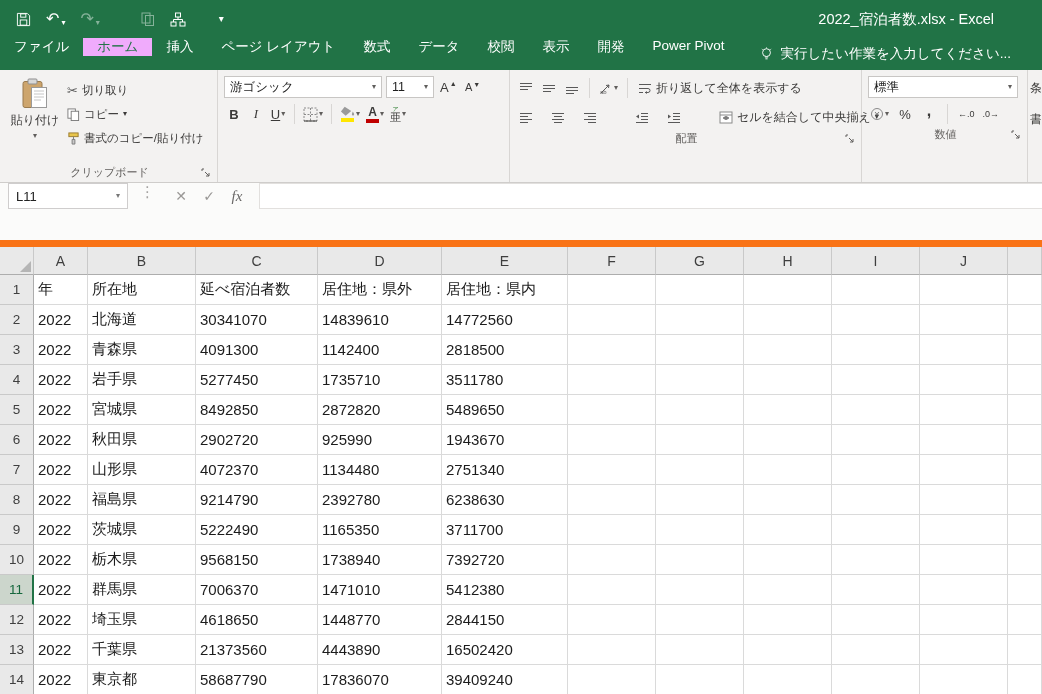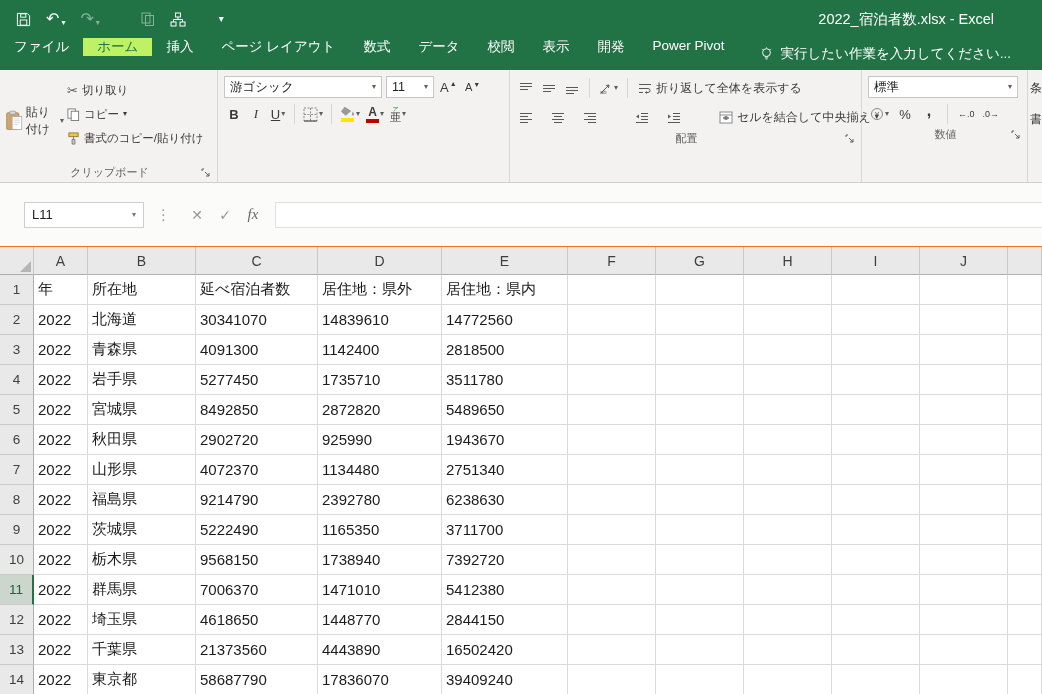--- a/index.html
+++ b/index.html
@@ -13,57 +13,57 @@
   .qbtn{display:flex;align-items:flex-end;gap:2px;cursor:pointer;line-height:1}
   .qbtn .gly{font-size:16px;line-height:1}
   .dim{opacity:.45}
   .caret{font-size:8px;line-height:1;color:inherit}
   .titletext{margin-left:auto;padding-right:48px;font-size:14.5px;white-space:nowrap}
 
   
   .tabrow{height:32px;background:#217346;display:flex;align-items:stretch;color:#fff}
   .tabs{display:flex;align-items:flex-start}
   .tab{padding:0 14px;display:flex;align-items:center;font-size:13.5px;cursor:pointer;white-space:nowrap}
-  .tab.active{background:#bef264;color:#217346}
+  .tab.active{background:#f0abfc;color:#217346}
   .tellme{display:flex;align-items:center;gap:7px;margin-left:20px;font-size:13.5px;cursor:pointer;white-space:nowrap}
 
   
   .ribbon{height:113px;background:#f3f2f1;border-bottom:1px solid #cfcdcb;display:flex;overflow:hidden}
   .group{position:relative;display:flex;flex-direction:column;border-right:1px solid #d8d6d4;padding:6px 4px 0 6px;flex:none}
   .gbody{flex:1;display:flex}
   .gcol{display:flex;flex-direction:column}
   .grow{display:flex;align-items:center}
   .group-label{height:19px;display:flex;align-items:center;justify-content:center;color:#605e5c;font-size:11px;position:relative;white-space:nowrap}
   .launcher{position:absolute;right:1px;bottom:3px;width:12px;height:12px;display:flex;align-items:center;justify-content:center;cursor:pointer}
 
   .combo{background:#fff;border:1px solid #c8c6c4;height:22px;display:flex;align-items:center;font-size:12.5px;padding:0 5px;color:#1f1f1f;cursor:pointer}
   .combo .cv{flex:1;white-space:nowrap;overflow:hidden}
   .combo .caret{color:#605e5c;margin-left:4px}
 
   .ibtn{height:22px;min-width:20px;padding:0 2px;display:flex;align-items:center;justify-content:center;gap:1px;cursor:pointer;color:#3b3a39}
   .ibtn .caret{color:#605e5c}
   .smbtn{height:24px;display:flex;align-items:center;gap:4px;font-size:11.5px;color:#3b3a39;cursor:pointer;white-space:nowrap;padding:0 3px}
   .vsep{width:1px;height:20px;background:#d8d6d4;margin:0 4px}
 
-  .paste{width:58px;display:flex;align-items:center;justify-content:flex-start;gap:3px;cursor:pointer;padding-top:2px;font-size:12px;color:#3b3a39}
+  .paste{width:58px;display:flex;flex-direction:column;align-items:center;justify-content:flex-start;gap:3px;cursor:pointer;padding-top:2px;font-size:12px;color:#3b3a39}
   .paste .caret{color:#605e5c}
 
   .cbar{display:flex;flex-direction:column;align-items:center;line-height:1}
   .cbar .bchar{font-size:12px;font-weight:bold}
   .cbar .bar{width:13px;height:4px;margin-top:1px}
 
   .bold{font-weight:bold;font-size:13px}
   .ital{font-style:italic;font-family:"Liberation Serif","DejaVu Serif",serif;font-size:13px}
   .unders{text-decoration:underline;font-size:13px}
   .decbtn{font-size:9px;letter-spacing:0;color:#3b3a39}
 
   .stylescut{width:13px;border-right:none;padding:10px 0 0 2px;display:flex;flex-direction:column;gap:14px;font-size:12px;color:#3b3a39;overflow:hidden}
 
   
-  .fbar{height:64px;background:#fbfbfa;display:flex;align-items:center;padding-left:24px;border-bottom:1px solid #f97316}
+  .fbar{height:64px;background:#fbfbfa;display:flex;padding-left:8px;border-bottom:7px solid #f97316}
   .namebox{width:120px;height:26px;background:#fff;border:1px solid #cfcdcd;display:flex;align-items:center;padding:0 7px;font-size:13px;color:#222;cursor:pointer}
   .namebox .caret{margin-left:auto;color:#777}
   .fdots{color:#a5a3a1;margin:0 12px;font-size:15px}
   .fbtn{width:28px;height:26px;display:flex;align-items:center;justify-content:center;color:#9a9896;font-size:14px;cursor:pointer}
   .fx{font-style:italic;font-family:"Liberation Serif","DejaVu Serif",serif;color:#6a6867;font-size:15px}
   .finput{flex:1;height:26px;background:#fff;border:1px solid #e2e0de;border-right:none;margin-left:8px;cursor:text}
 
   
   .gridwrap{height:447px;overflow:hidden;background:#fff}
   .grid{display:grid;font-size:15px}

